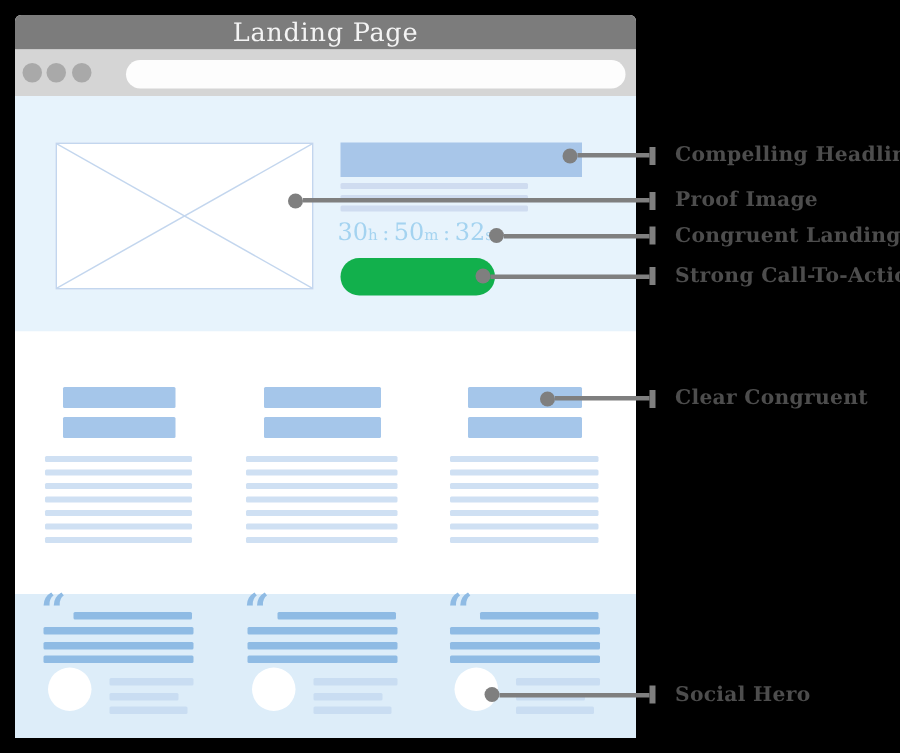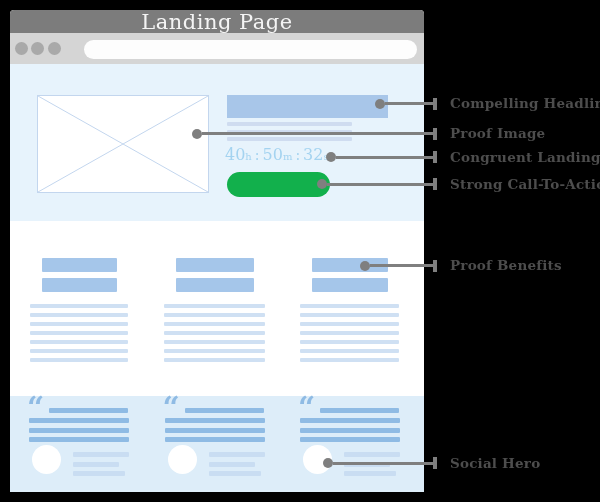--- a/index.html
+++ b/index.html
@@ -3,21 +3,21 @@
 <meta charset="utf-8">
 <style>
   html,body{margin:0;padding:0;background:#000;}
   .canvas{position:relative;width:600px;height:502px;background:#000;overflow:hidden;
           font-family:"DejaVu Serif", serif;}
 
   
   .window{position:absolute;left:10px;top:10px;width:414px;height:482px;
           background:#fff;border-radius:4px 4px 0 0;overflow:hidden;}
   .titlebar{position:absolute;left:0;top:0;width:100%;height:23px;background:#7c7c7c;}
-  .titlebar .title{display:block;text-align:center;line-height:24px;font-size:21px;
+  .titlebar .title{display:block;text-align:center;line-height:24px;font-size:17px;
           color:#f4f4f4;letter-spacing:.5px;}
   .chromebar{position:absolute;left:0;top:23px;width:100%;height:31px;background:#d5d5d5;}
   .ctrl-dot{position:absolute;top:9px;width:13px;height:13px;border-radius:50%;background:#a9a9a9;}
   .addressbar{position:absolute;left:74px;right:7px;top:7px;height:19px;border-radius:10px;
           background:#fdfdfd;}
 
   
   .sec-hero{position:absolute;left:0;top:54px;width:100%;height:157px;background:#e7f3fc;}
   .sec-benefits{position:absolute;left:0;top:211px;width:100%;height:175px;background:#ffffff;}
   .sec-social{position:absolute;left:0;top:386px;width:100%;height:96px;background:#ddedf9;}
@@ -79,21 +79,21 @@
       <svg width="170" height="96">
         <line x1="0" y1="0" x2="170" y2="96" stroke="#c3d6ee" stroke-width="1"></line>
         <line x1="170" y1="0" x2="0" y2="96" stroke="#c3d6ee" stroke-width="1"></line>
       </svg>
     </div>
     <div class="headline-bar"></div>
     <div class="sub-bar" style="top:112px"></div>
     <div class="sub-bar" style="top:119.5px"></div>
     <div class="sub-bar" style="top:127px"></div>
     <div class="countdown">
-      <span>40</span><span class="unit">h</span><span class="colon">:</span><span>50</span><span class="unit">m</span><span class="colon">:</span><span>32</span><span class="unit">s</span>
+      <span>30</span><span class="unit">h</span><span class="colon">:</span><span>50</span><span class="unit">m</span><span class="colon">:</span><span>32</span><span class="unit">s</span>
     </div>
     <div class="cta"></div>
 
     <div class="sec-benefits"></div>
 
     <div class="bcol" style="left:20px;width:98px">
       <div class="btitle"></div>
       <div class="btitle second"></div>
       <div class="bline"></div>
       <div class="bline"></div>
@@ -194,21 +194,21 @@
       <span class="cline"></span>
       <span class="ctick"></span>
   </div>
   <div class="ann-label" style="top:175.5px">Strong Call-To-Action</div>
 
   <div class="connector" style="left:360px;top:259.5px;width:77px">
     <span class="cdot"></span>
       <span class="cline"></span>
       <span class="ctick"></span>
   </div>
-  <div class="ann-label" style="top:257px">Proof Benefits</div>
+  <div class="ann-label" style="top:257px">Clear Congruent</div>
 
   <div class="connector" style="left:323px;top:457px;width:114px">
     <span class="cdot"></span>
       <span class="cline"></span>
       <span class="ctick"></span>
   </div>
   <div class="ann-label" style="top:454.5px">Social Hero</div>
 
 </div>
 

